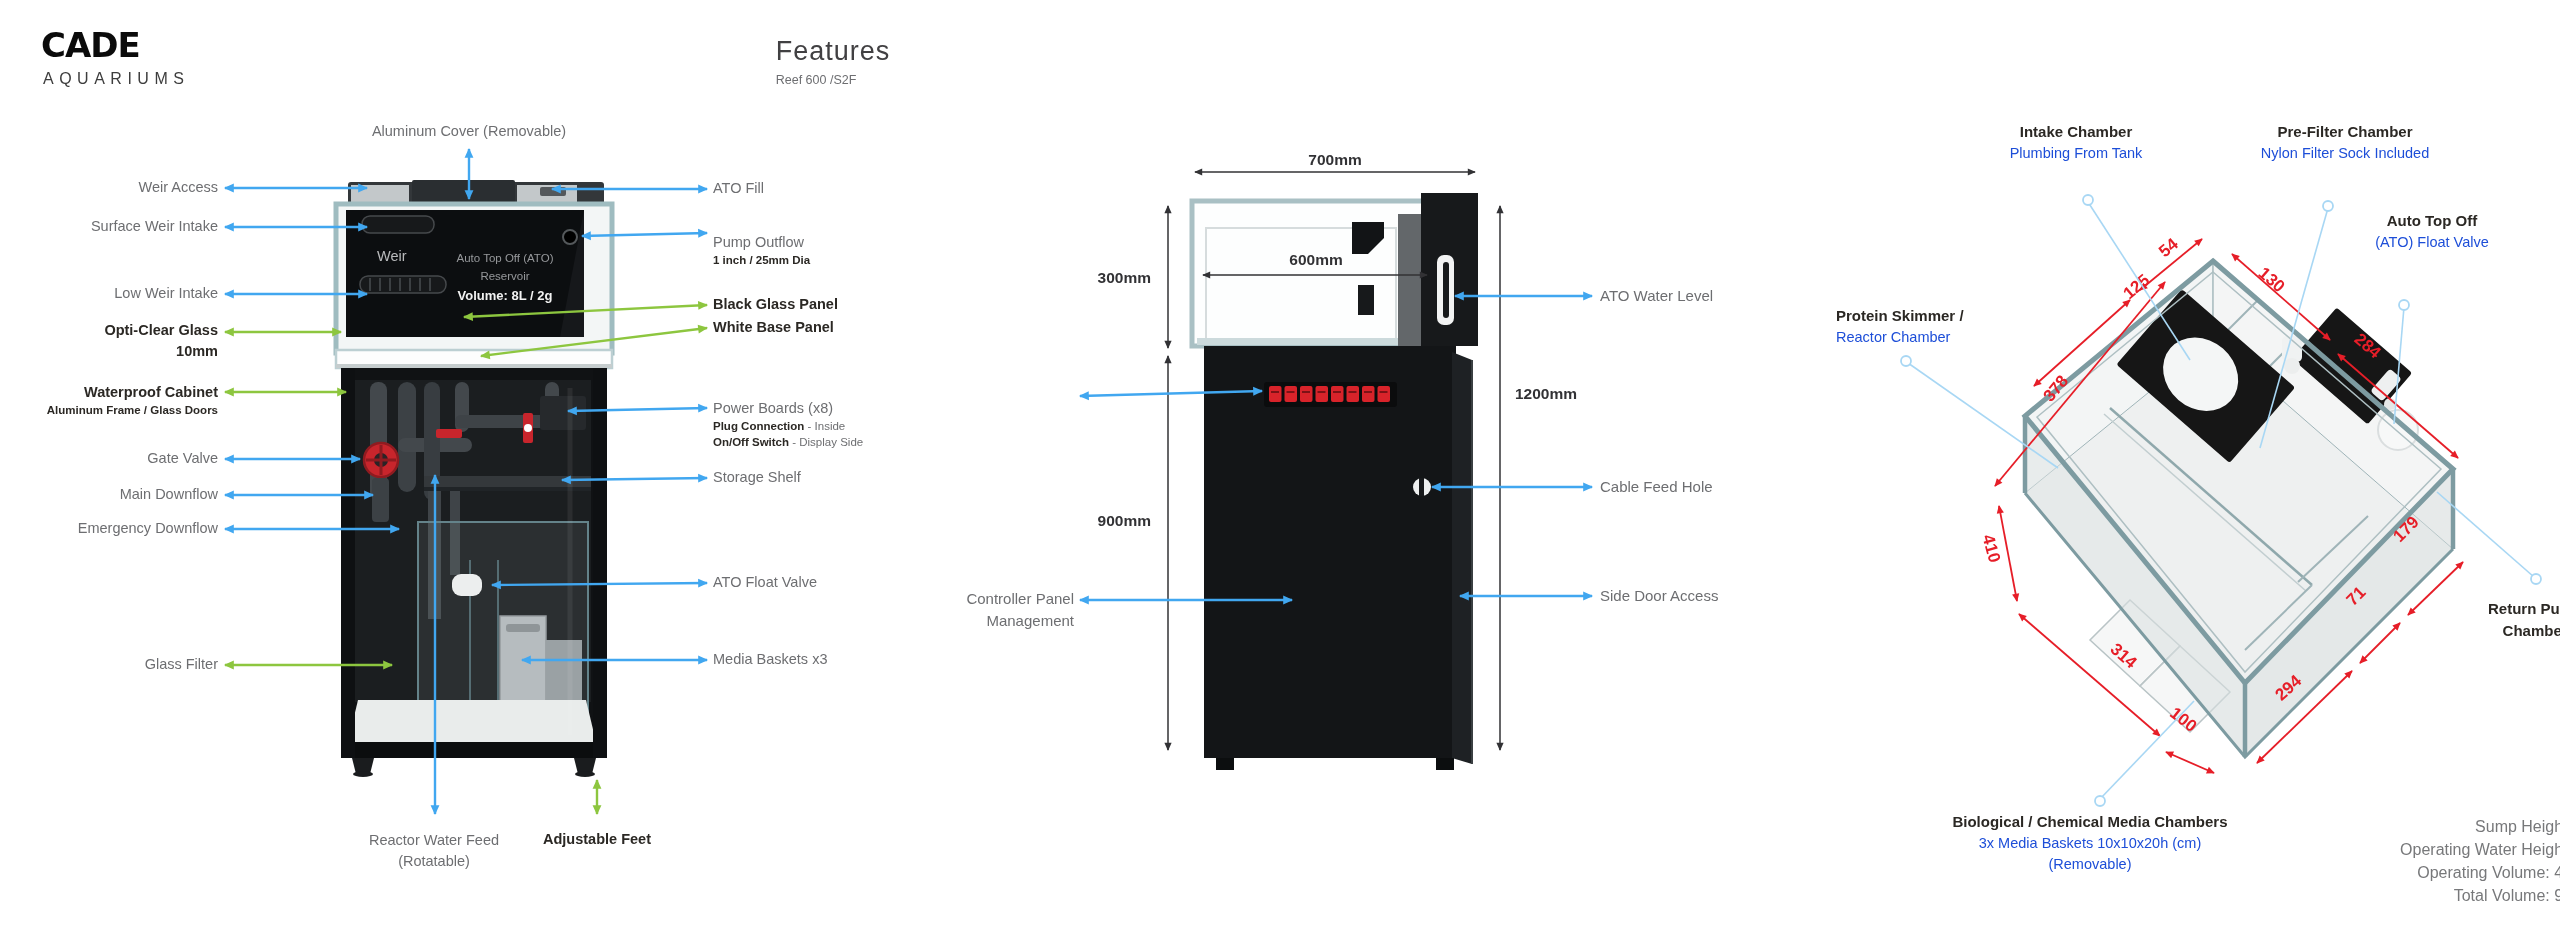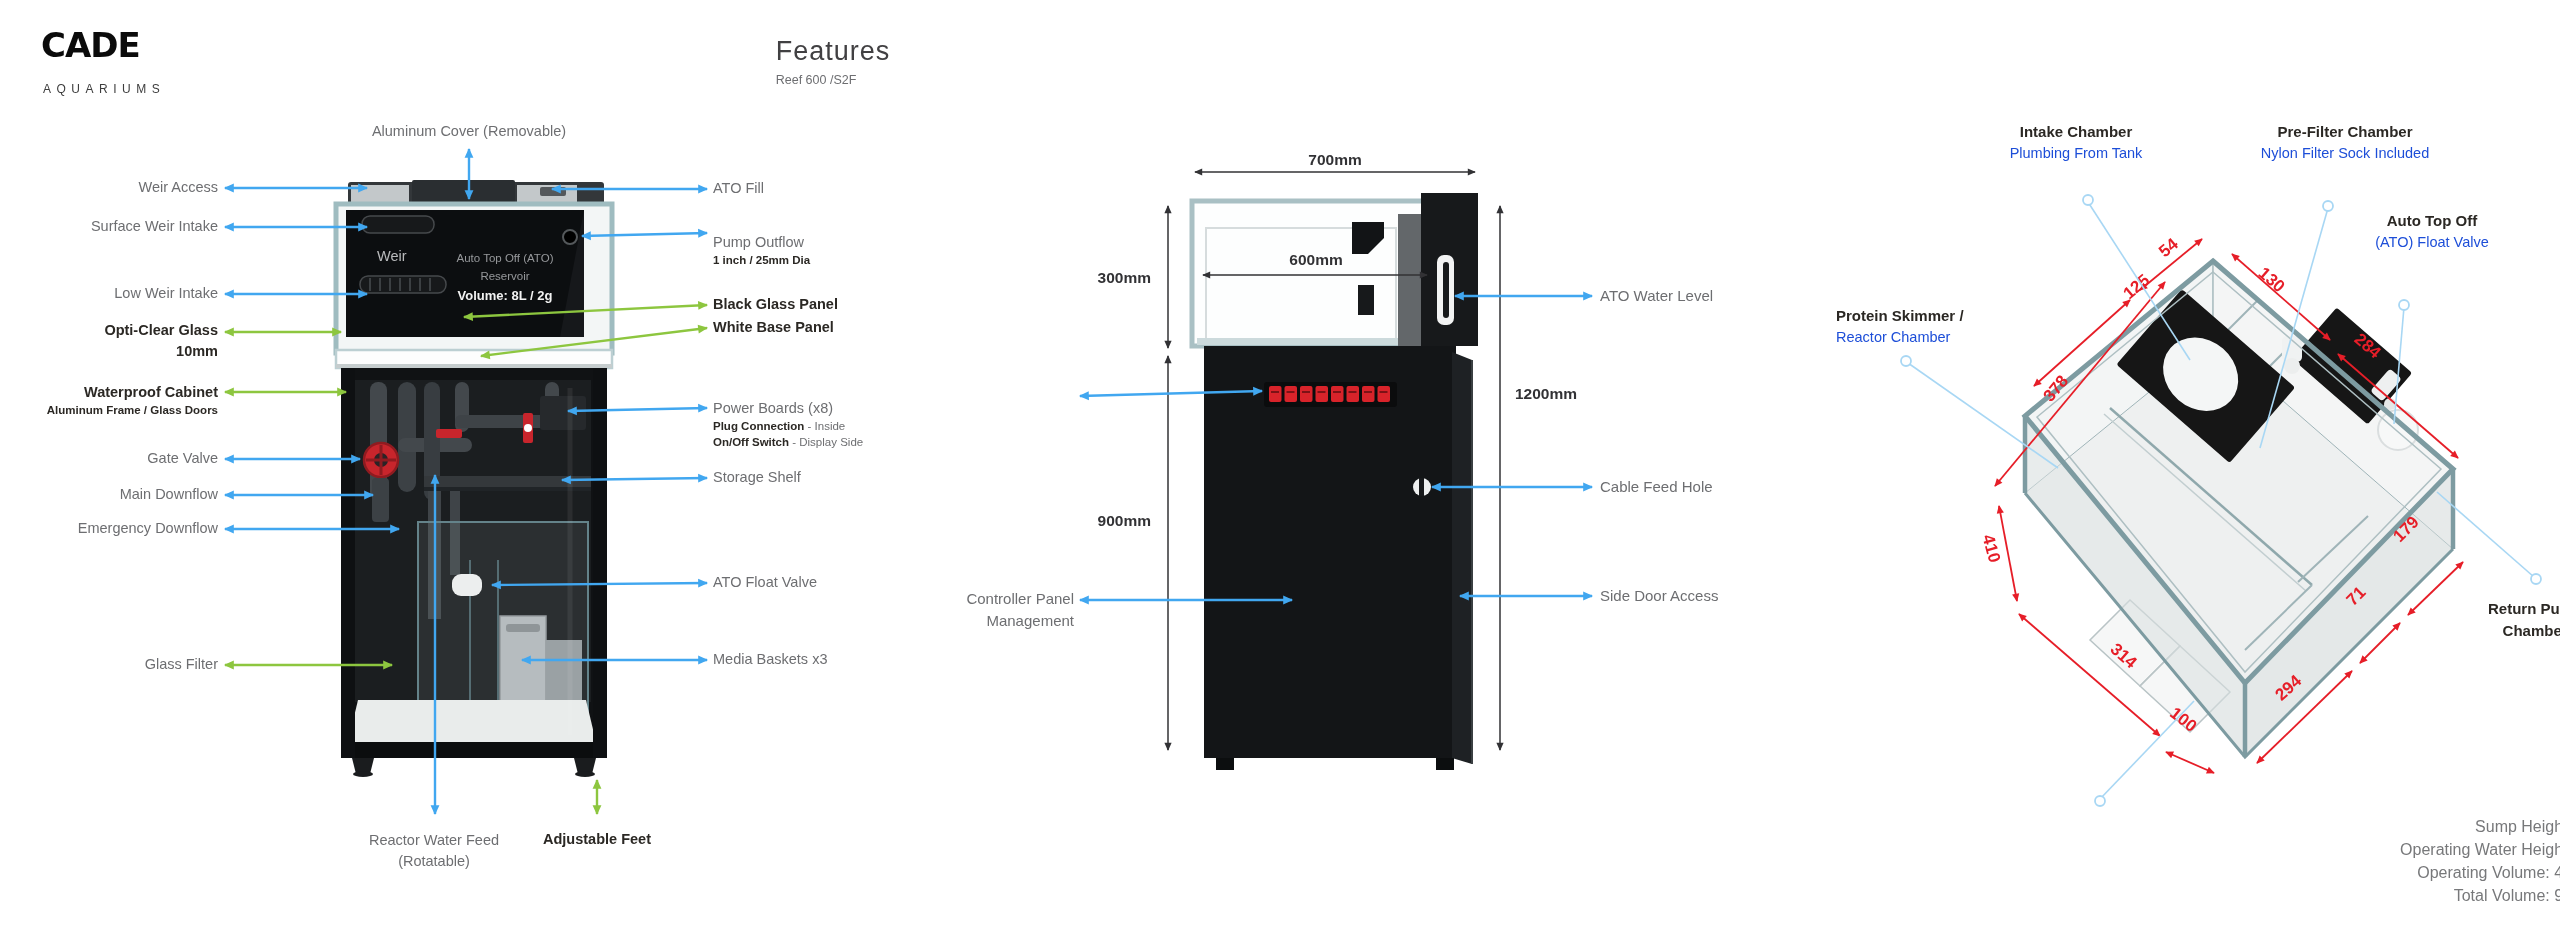--- a/index.html
+++ b/index.html
@@ -14,21 +14,21 @@
   .b{color:#2b2824;font-weight:700;}
   .sub{font-size:11.5px;line-height:1.35;}
   .subg{font-size:11.5px;color:#6d6e71;line-height:1.35;}
   .tiny{font-size:10px;color:#6d6e71;margin-top:5px;}
   .dim{position:absolute;color:#323235;font-size:15.5px;font-weight:600;white-space:nowrap;}
   .big{font-size:15px;}
   .chamber-sub{color:#1d4ed8;font-weight:400;font-size:14.5px;}
   .specs{font-size:16px;color:#77787a;line-height:23px;}
   #logo{position:absolute;left:41px;top:28px;color:#0b0b0b;}
   #logo .word{font-family:"DejaVu Sans",sans-serif;font-weight:900;font-size:34px;letter-spacing:-1px;line-height:1;}
-  #logo .tag{font-size:12px;letter-spacing:5.5px;color:#3d3d3d;margin-top:20px;margin-left:2px;}
+  #logo .tag{font-size:16px;letter-spacing:5.5px;color:#3d3d3d;margin-top:8px;margin-left:2px;}
   #titleblock{position:absolute;left:833px;top:36px;transform:translateX(-50%);text-align:left;}
   #titleblock .t{font-size:27px;color:#414042;font-weight:400;letter-spacing:1px;}
   #titleblock .s{font-size:12.5px;color:#6d6e71;margin-top:6px;}
 </style>
 </head>
 <body>
 
 <div id="canvas">
 
   <svg class="art" width="2560" height="939" viewBox="0 0 2560 939">
@@ -377,20 +377,25 @@
     <div class="chamber-sub">(ATO) Float Valve</div>
   </div>
   <div class="lbl vc big" style="left:1836px;top:326px;">
     <div class="b">Protein Skimmer /</div>
     <div class="chamber-sub">Reactor Chamber</div>
   </div>
   <div class="lbl vc c big" style="left:2488px;top:620px;">
     <div class="b">Return Pump</div>
     <div class="b">Chamber</div>
   </div>
+  <div class="lbl hc c big" style="left:2090px;top:843px;">
+    <div class="b">Biological / Chemical Media Chambers</div>
+    <div class="chamber-sub">3x Media Baskets 10x10x20h (cm)</div>
+    <div class="chamber-sub">(Removable)</div>
+  </div>
   <div class="lbl r vc specs" style="right:-12px;top:861px;">
     <div>Sump Height:</div>
     <div>Operating Water Height:</div>
     <div>Operating Volume: 49</div>
     <div>Total Volume: 94</div>
   </div>
 
 </div>
 
 </body></html>

